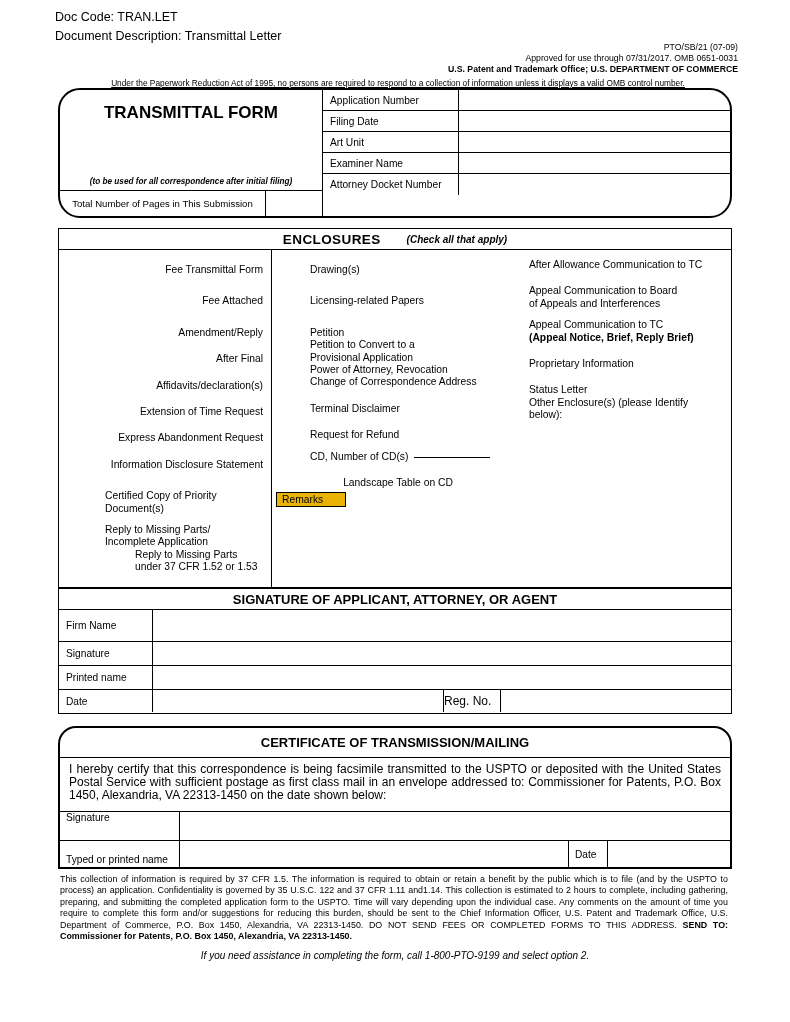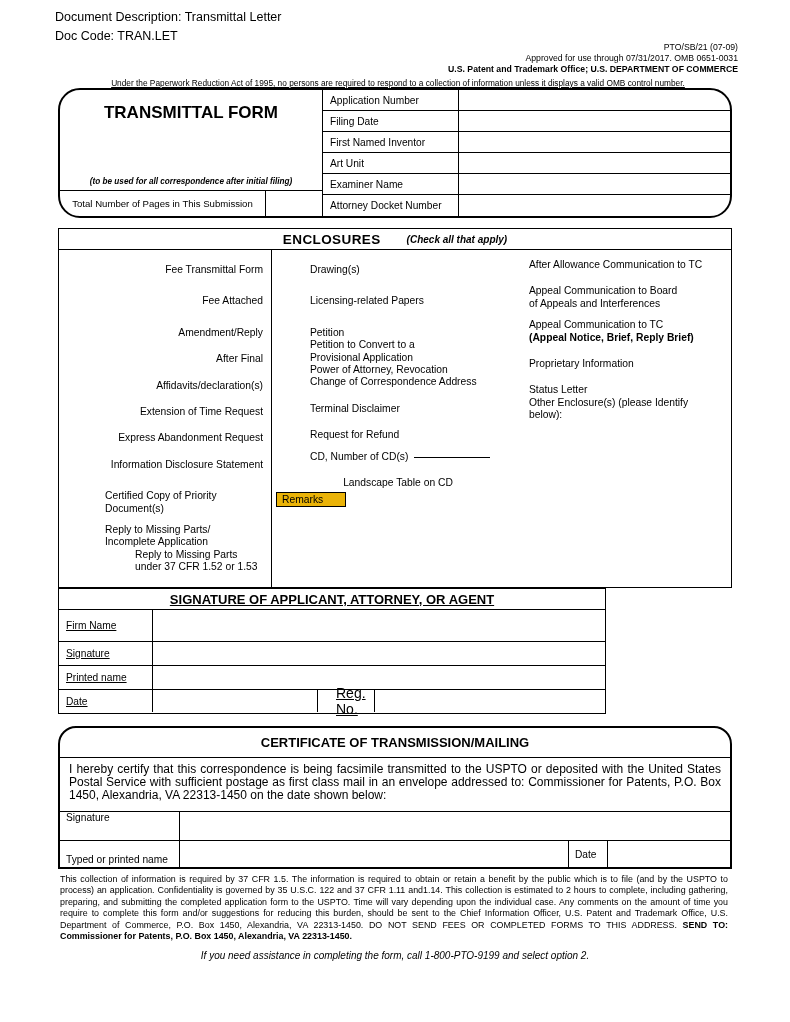--- a/index.html
+++ b/index.html
@@ -248,25 +248,24 @@
     font-size: 10.3px;
     background: #eab308;
     box-sizing: border-box;
   }
 
   
   .sig-box {
     position: absolute;
     left: 58px;
     top: 588px;
-    width: 548px;
+    width: 674px;
     height: 126px;
     border: 1.6px solid #000;
     box-sizing: border-box;
-    text-decoration: underline;
   }
   .sig-head {
     height: 21px;
     border-bottom: 1.6px solid #000;
     display: flex;
     align-items: center;
     justify-content: center;
     font-size: 13px;
     font-weight: bold;
     box-sizing: border-box;
@@ -286,24 +285,24 @@
     padding-left: 7px;
     display: flex;
     align-items: center;
     font-size: 10.2px;
     border-right: 1.6px solid #000;
     box-sizing: border-box;
   }
   .sig-val { flex: 1; }
   .sig-regno {
     width: 58px;
-    padding-left: 18px;
-    display: flex;
-    align-items: center;
-    font-size: 14px;
+    padding-left: 0;
+    display: flex;
+    align-items: center;
+    font-size: 12px;
     border-left: 1.6px solid #000;
     border-right: 1.6px solid #000;
     box-sizing: border-box;
   }
   .sig-reg-val { width: 230px; }
 
   
   .cert-box {
     position: absolute;
     left: 58px;
@@ -381,22 +380,22 @@
     font-size: 10px;
     font-style: italic;
   }
 </style>
 </head>
 <body>
 
 <div class="page">
 
   <div class="doc-header">
+    <div>Doc Code: TRAN.LET</div>
     <div>Document Description: Transmittal Letter</div>
-    <div>Doc Code: TRAN.LET</div>
   </div>
 
   <div class="approval">
     <div>PTO/SB/21 (07-09)</div>
     <div>Approved for use through 07/31/2017. OMB 0651-0031</div>
     <div class="bold">U.S. Patent and Trademark Office; U.S. DEPARTMENT OF COMMERCE</div>
   </div>
   <div class="paperwork-line">Under the Paperwork Reduction Act of 1995, no persons are required to respond to a collection of information unless it displays a valid OMB control number.</div>
 
   <div class="top-box">
@@ -408,24 +407,20 @@
       <div class="tb-pages-label">Total Number of Pages in This Submission</div>
       <div class="tb-pages-val"></div>
     </div>
     <div class="tb-right">
       <div class="fld-row">
         <div class="fld-label">Application Number</div>
         <div class="fld-val"></div>
       </div>
       <div class="fld-row">
         <div class="fld-label">Filing Date</div>
-        <div class="fld-val"></div>
-      </div>
-      <div class="fld-row">
-        <div class="fld-label">First Named Inventor</div>
         <div class="fld-val"></div>
       </div>
       <div class="fld-row">
         <div class="fld-label">Art Unit</div>
         <div class="fld-val"></div>
       </div>
       <div class="fld-row">
         <div class="fld-label">Examiner Name</div>
         <div class="fld-val"></div>
       </div>

